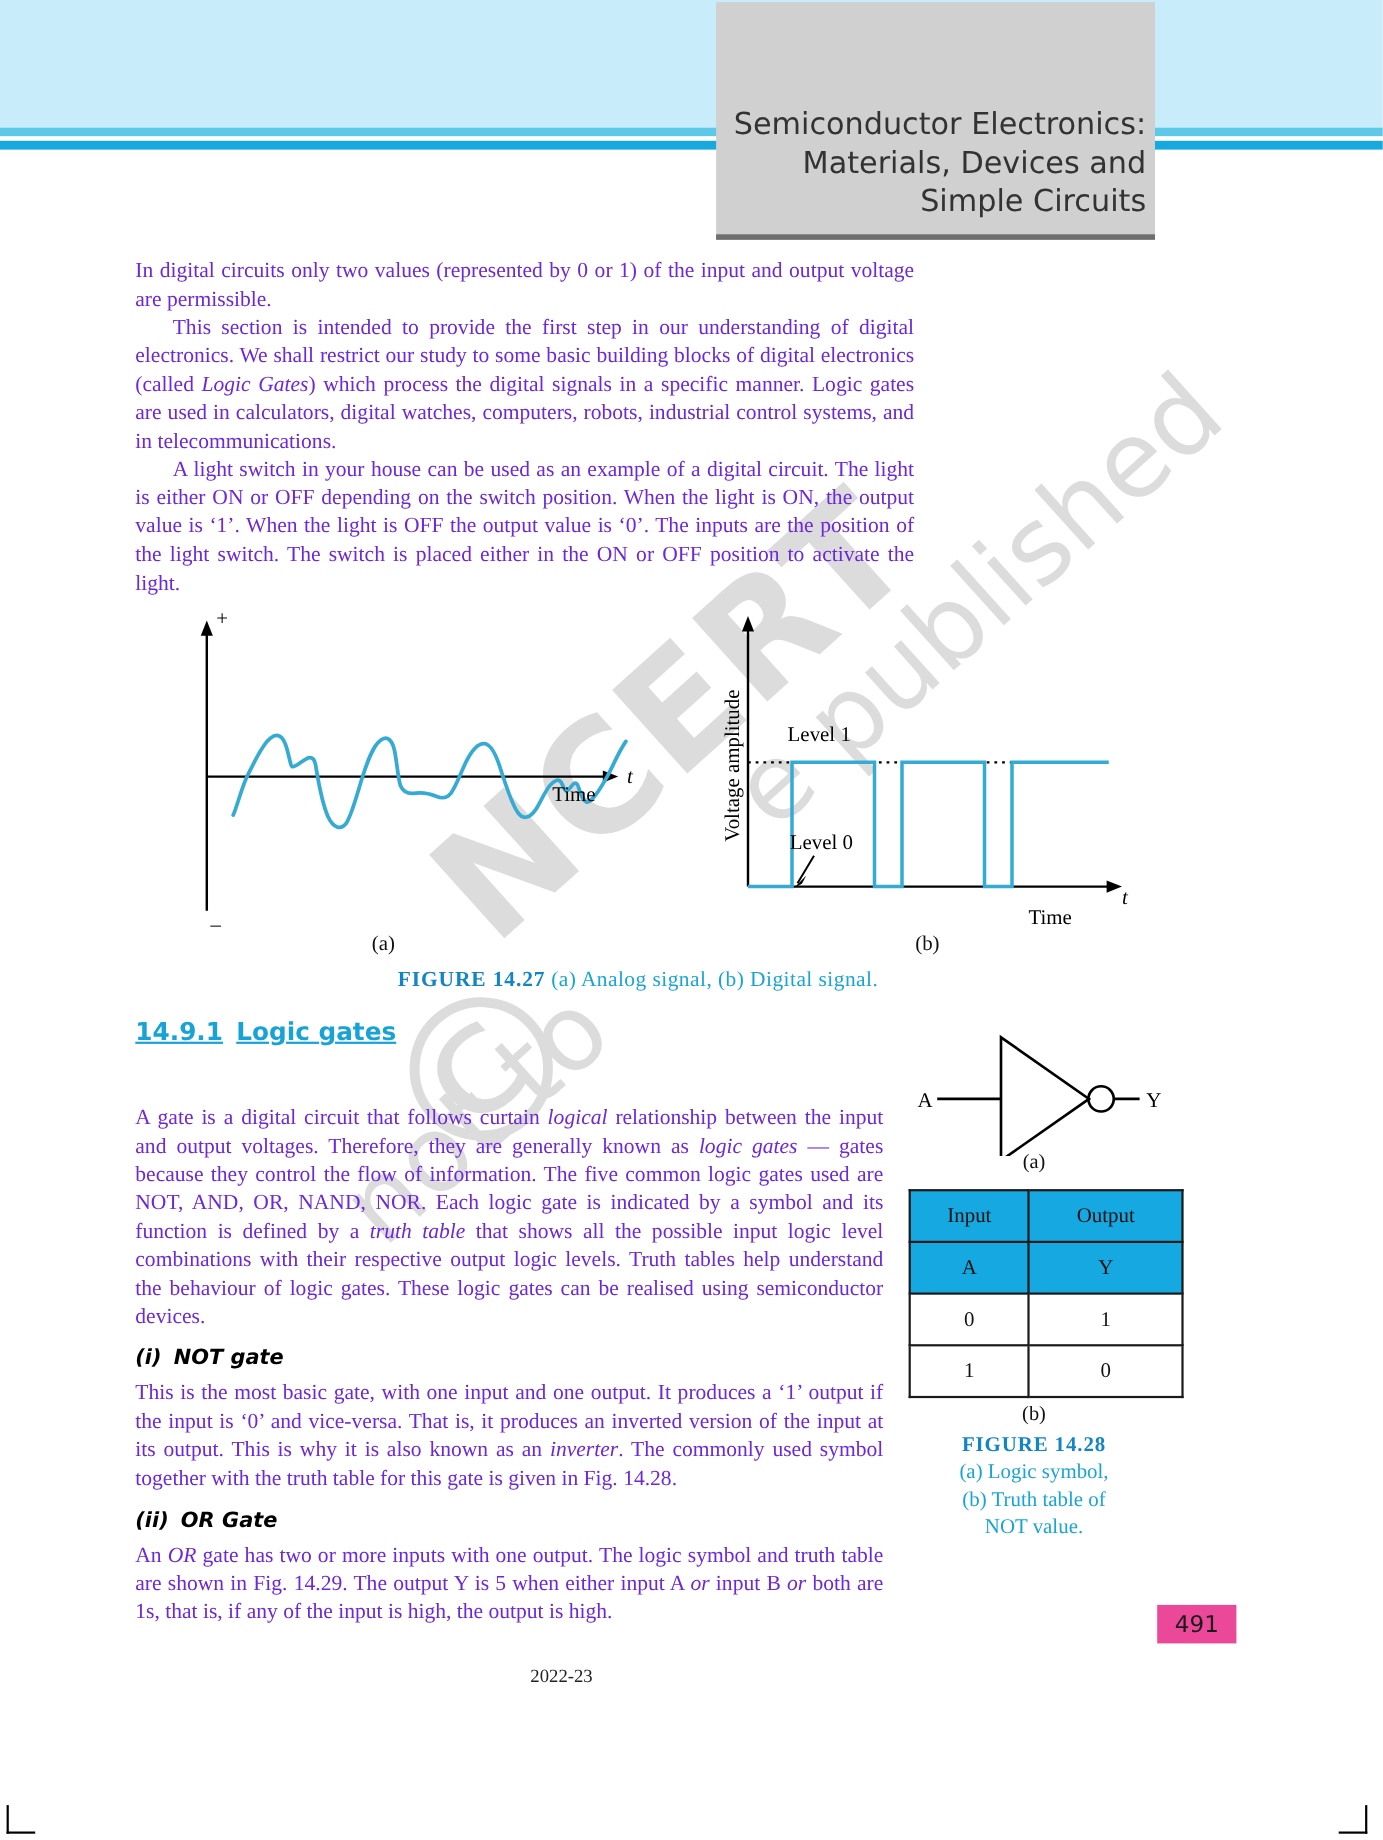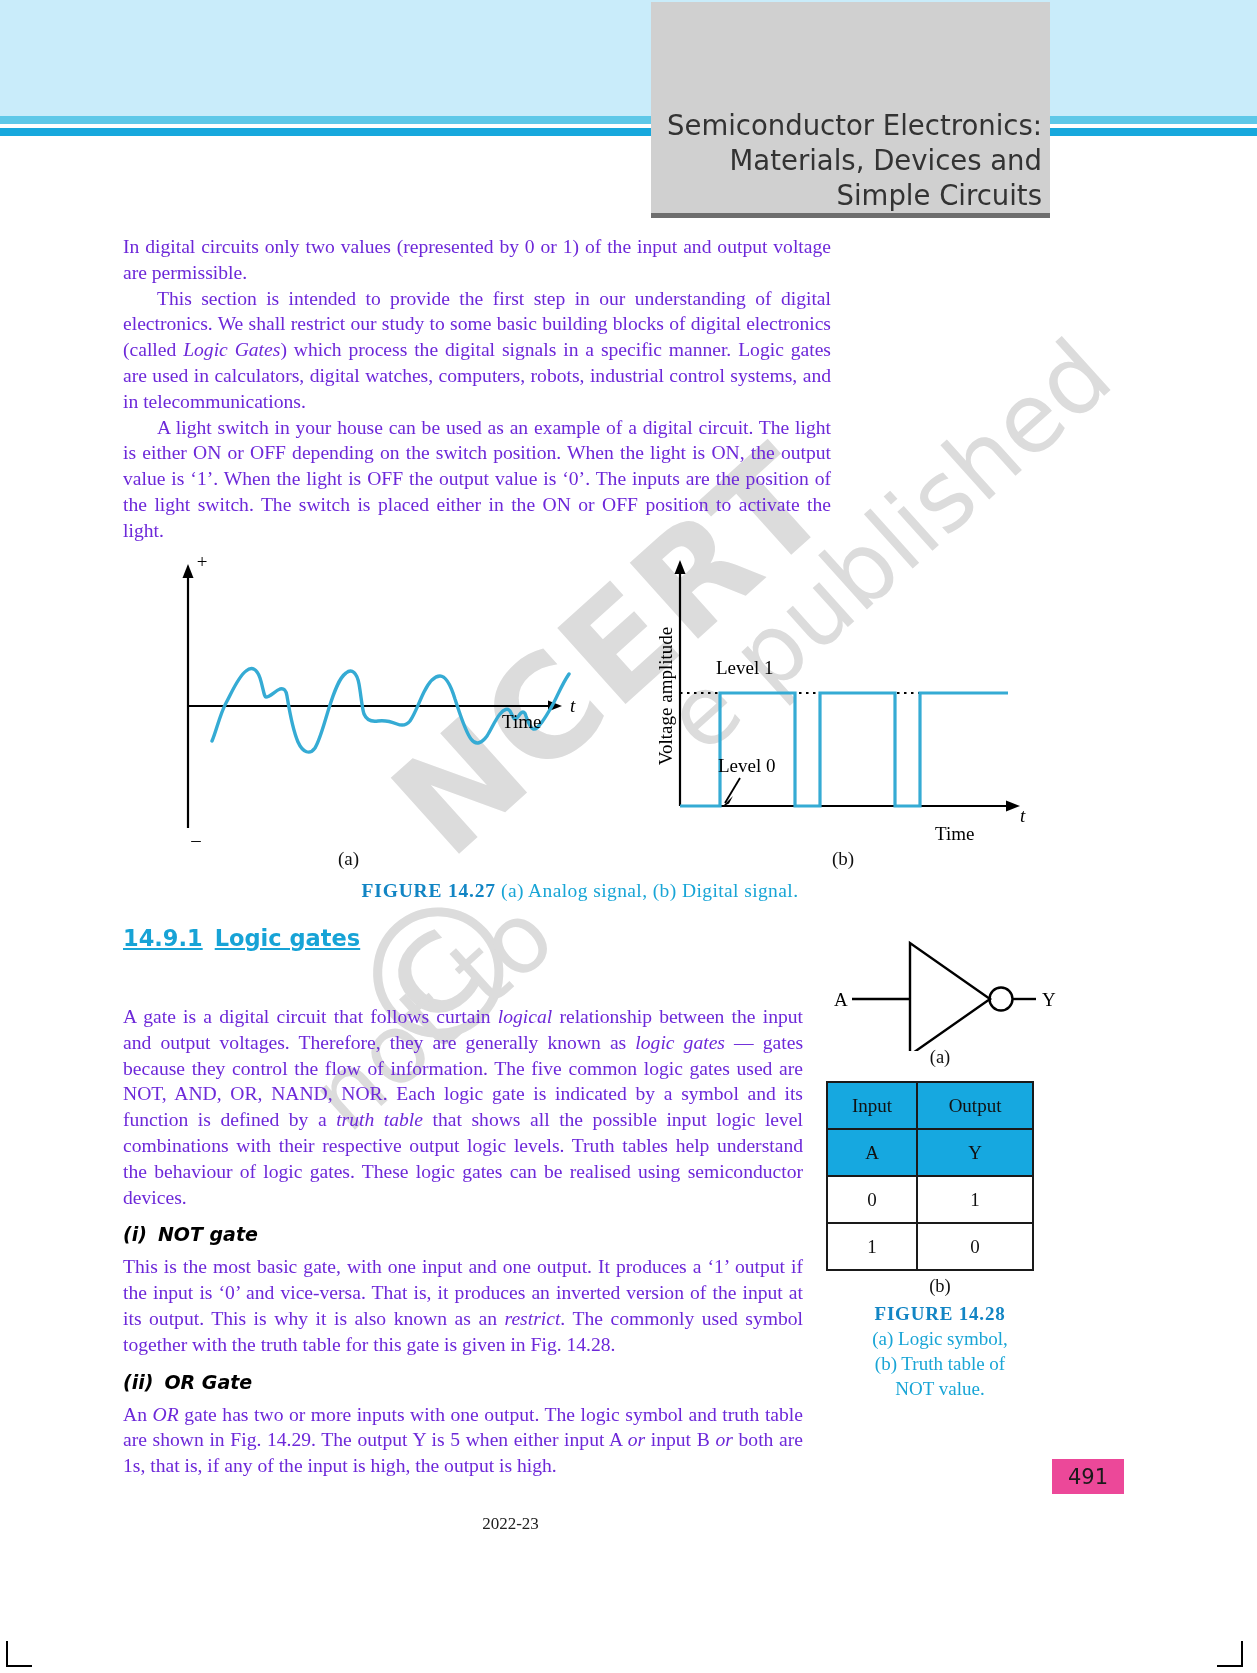--- a/index.html
+++ b/index.html
@@ -35,20 +35,21 @@
   #header-rule-dark {
     position:absolute; left:0; top:128px; width:1257px; height:8px;
     background:#17a8dd;
   }
 
   #chapter-title-box {
     position:absolute; left:651px; top:2px; width:399px; height:216px;
     background:#d0d0d0;
     border-bottom:5px solid #6e6e6e;
     display:flex; align-items:flex-end; justify-content:center;
+    padding-bottom:12px;
   }
   #chapter-title {
     font-family:"DejaVu Sans", sans-serif;
     font-size:27.5px;
     line-height:35px;
     color:#333333;
     text-align:right;
     width:100%;
     padding-right:8px;
     font-weight:400;
@@ -177,21 +178,21 @@
     font-size:19px;
     fill:#000;
   }
   #gate-sub {
     text-align:center; font-size:18.5px; color:#111;
     margin-top:-4px;
   }
 
   table.truth {
     border-collapse:collapse;
-    width:208px;
+    width:250px;
     margin:13px 0 0 2px;
     border:2px solid #1a1a1a;
   }
   table.truth td {
     border:2px solid #1a1a1a;
     text-align:center;
     font-size:19px;
     height:47px;
     color:#111;
     font-family:"Liberation Serif", serif;
@@ -346,21 +347,21 @@
 
 <div id="sec-heading">
   <span class="num">14.9.1</span><span>Logic gates</span>
 </div>
 
 <div id="text-col-2">
   <p class="body" style="margin-top:42px;"><span>A gate is a digital circuit that follows curtain </span><span class="i">logical</span><span> relationship between the input and output voltages. Therefore, they are generally known as </span><span class="i">logic gates</span><span> — gates because they control the flow of information. The five common logic gates used are NOT, AND, OR, NAND, NOR. Each logic gate is indicated by a symbol and its function is defined by a </span><span class="i">truth table</span><span> that shows all the possible input logic level combinations with their respective output logic levels. Truth tables help understand the behaviour of logic gates. These logic gates can be realised using semiconductor devices.</span></p>
 
   <h4 class="subhead"><span>(i)</span><span class="g">NOT gate</span></h4>
 
-  <p class="body"><span>This is the most basic gate, with one input and one output. It produces a ‘1’ output if the input is ‘0’ and vice-versa. That is, it produces an inverted version of the input at its output. This is why it is also known as an </span><span class="i">restrict</span><span>. The commonly used symbol together with the truth table for this gate is given in Fig. 14.28.</span></p>
+  <p class="body"><span>This is the most basic gate, with one input and one output. It produces a ‘1’ output if the input is ‘0’ and vice-versa. That is, it produces an inverted version of the input at its output. This is why it is also known as an </span><span class="i">inverter</span><span>. The commonly used symbol together with the truth table for this gate is given in Fig. 14.28.</span></p>
 
   <h4 class="subhead"><span>(ii)</span><span class="g">OR Gate</span></h4>
 
   <p class="body"><span>An </span><span class="i">OR</span><span> gate has two or more inputs with one output. The logic symbol and truth table are shown in Fig. 14.29. The output Y is 5 when either input A </span><span class="i">or</span><span> input B </span><span class="i">or</span><span> both are 1s, that is, if any of the input is high, the output is high.</span></p>
 </div>
 
 <div id="fig-col">
 
   <div id="gate-symbol">
     <svg width="232" height="126" viewBox="0 0 232 126">

